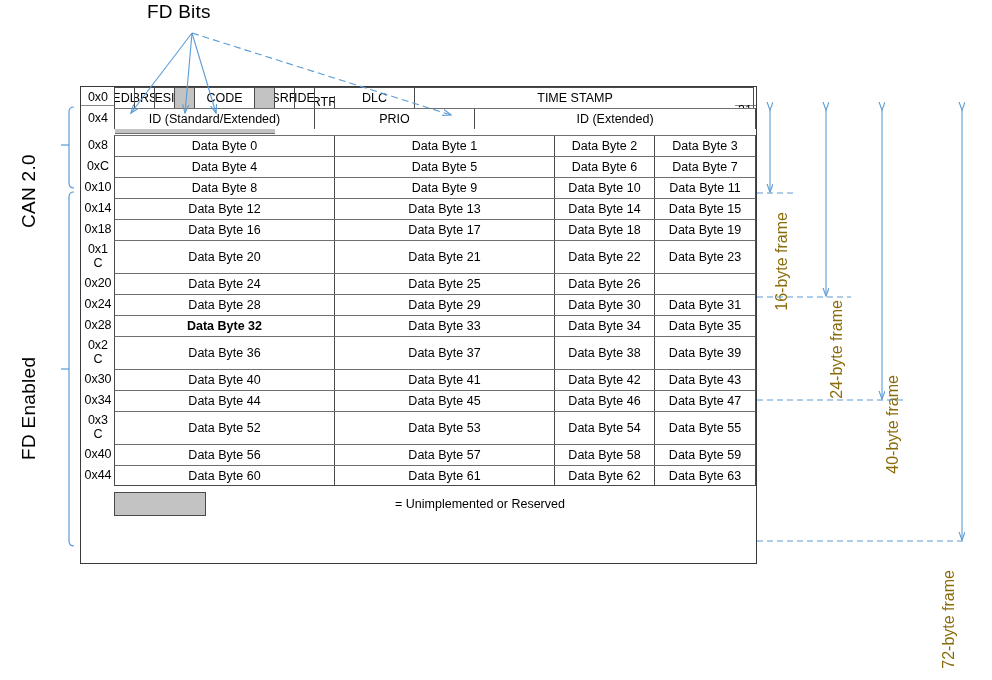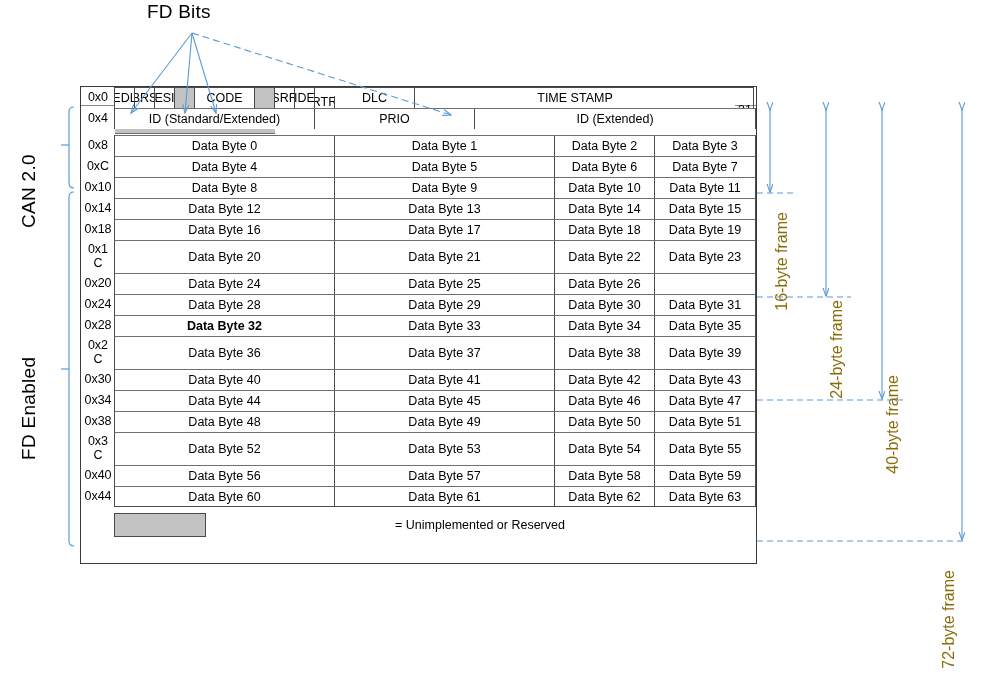--- a/index.html
+++ b/index.html
@@ -306,33 +306,20 @@
               <span>0x34</span>
             </div>
           </div>
           <div class="cells">
             <div class="cell" style="flex: 0 0 220px;">Data Byte 44</div>
             <div class="cell" style="flex: 0 0 220px;">Data Byte 45</div>
             <div class="cell" style="flex: 0 0 100px;">Data Byte 46</div>
             <div class="cell" style="flex: 0 0 100px;">Data Byte 47</div>
           </div>
         </div>
-        <div class="row">
-          <div class="addr">
-            <div>
-              <span>0x38</span>
-            </div>
-          </div>
-          <div class="cells">
-            <div class="cell" style="flex: 0 0 220px;">Data Byte 48</div>
-            <div class="cell" style="flex: 0 0 220px;">Data Byte 49</div>
-            <div class="cell" style="flex: 0 0 100px;">Data Byte 50</div>
-            <div class="cell" style="flex: 0 0 100px;">Data Byte 51</div>
-          </div>
-        </div>
         <div class="row tall">
           <div class="addr">
             <div>
               <span>0x3</span>
               <span>C</span>
             </div>
           </div>
           <div class="cells">
             <div class="cell" style="flex: 0 0 220px;">Data Byte 52</div>
             <div class="cell" style="flex: 0 0 220px;">Data Byte 53</div>

